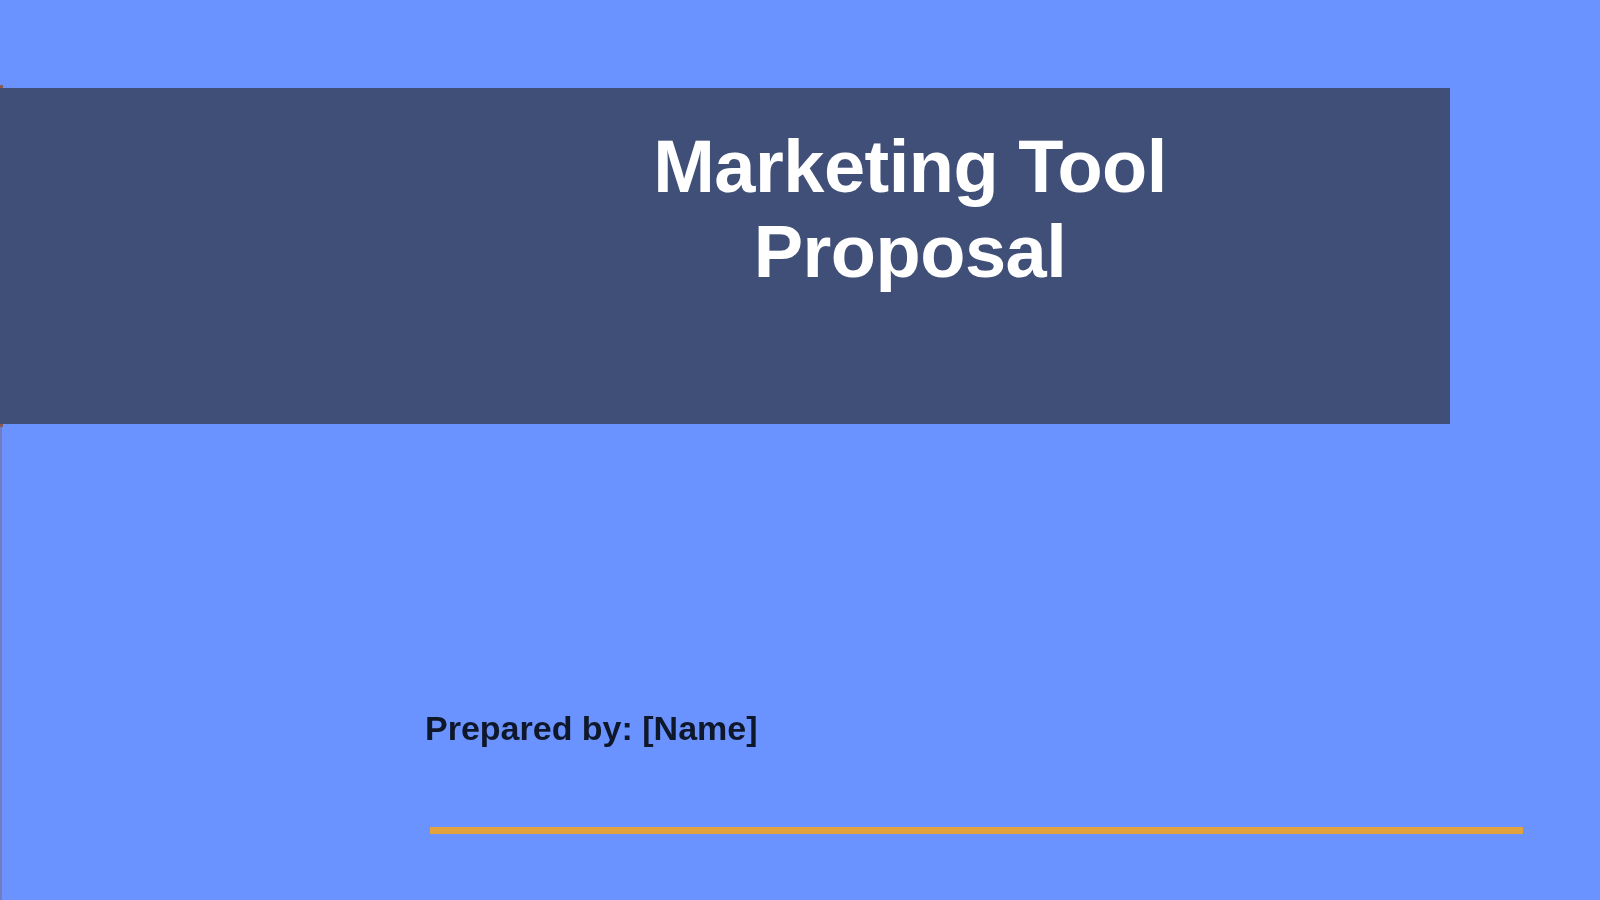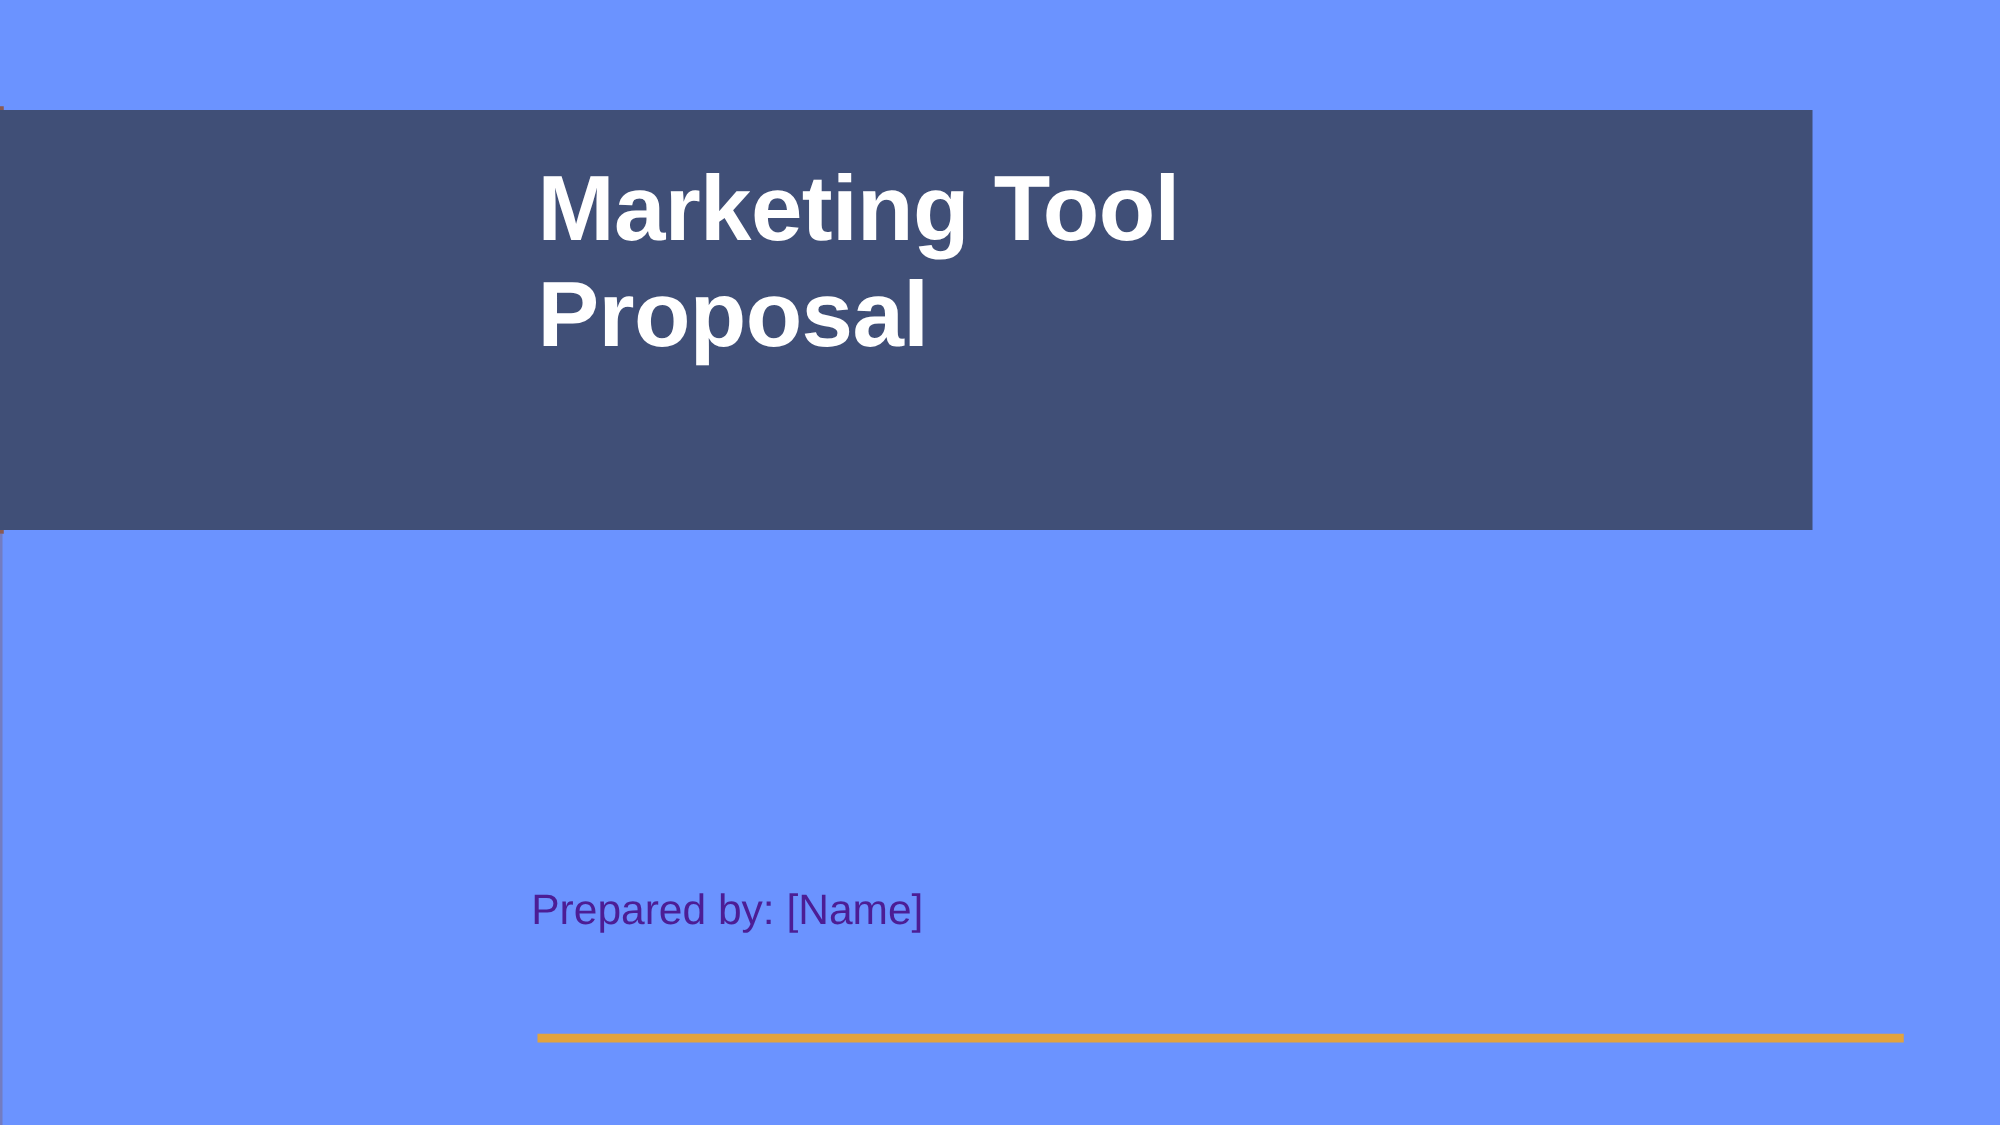--- a/index.html
+++ b/index.html
@@ -14,20 +14,21 @@
     font-family: "Liberation Sans", sans-serif;
     background: #6b93ff;
   }
 
   #slide {
     position: relative;
     width: 1600px;
     height: 900px;
     background: #6b93ff;
     overflow: hidden;
+    text-align: center;
   }
 
   
   #title-banner {
     position: absolute;
     left: 0px;
     top: 88px;
     width: 1450px;
     height: 336px;
     background: #404f77;
@@ -67,24 +68,24 @@
     font-weight: bold;
     line-height: 1.15;
     letter-spacing: -0.5px;
     white-space: pre-line;
   }
 
   #prepared-by {
     position: absolute;
     left: 425px;
     top: 708px;
-    color: #4c1d95;
+    color: #0f172a;
     font-family: "Liberation Sans", sans-serif;
     font-size: 34px;
-    font-weight: normal;
+    font-weight: bold;
     line-height: 1.2;
     letter-spacing: 0px;
     white-space: nowrap;
   }
 
   #accent-rule {
     position: absolute;
     left: 430px;
     top: 827px;
     width: 1093px;

